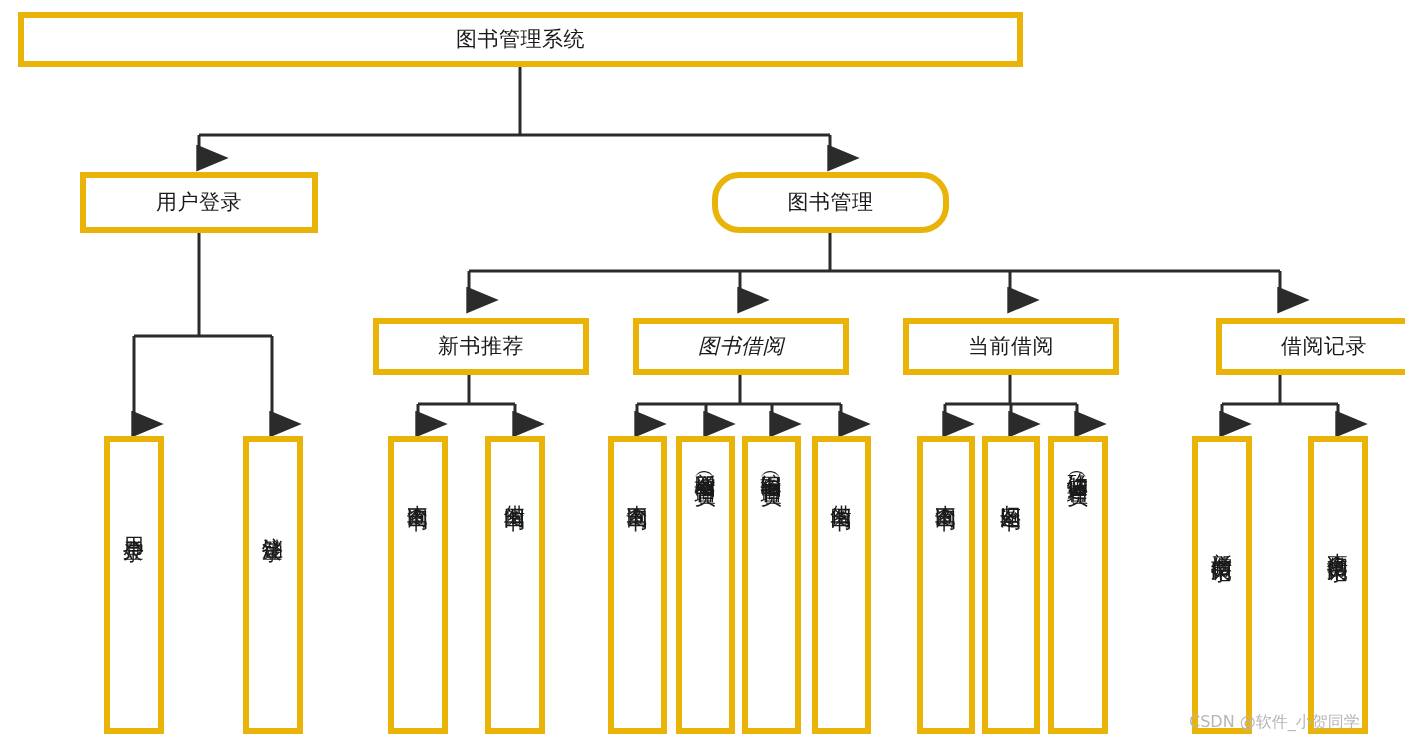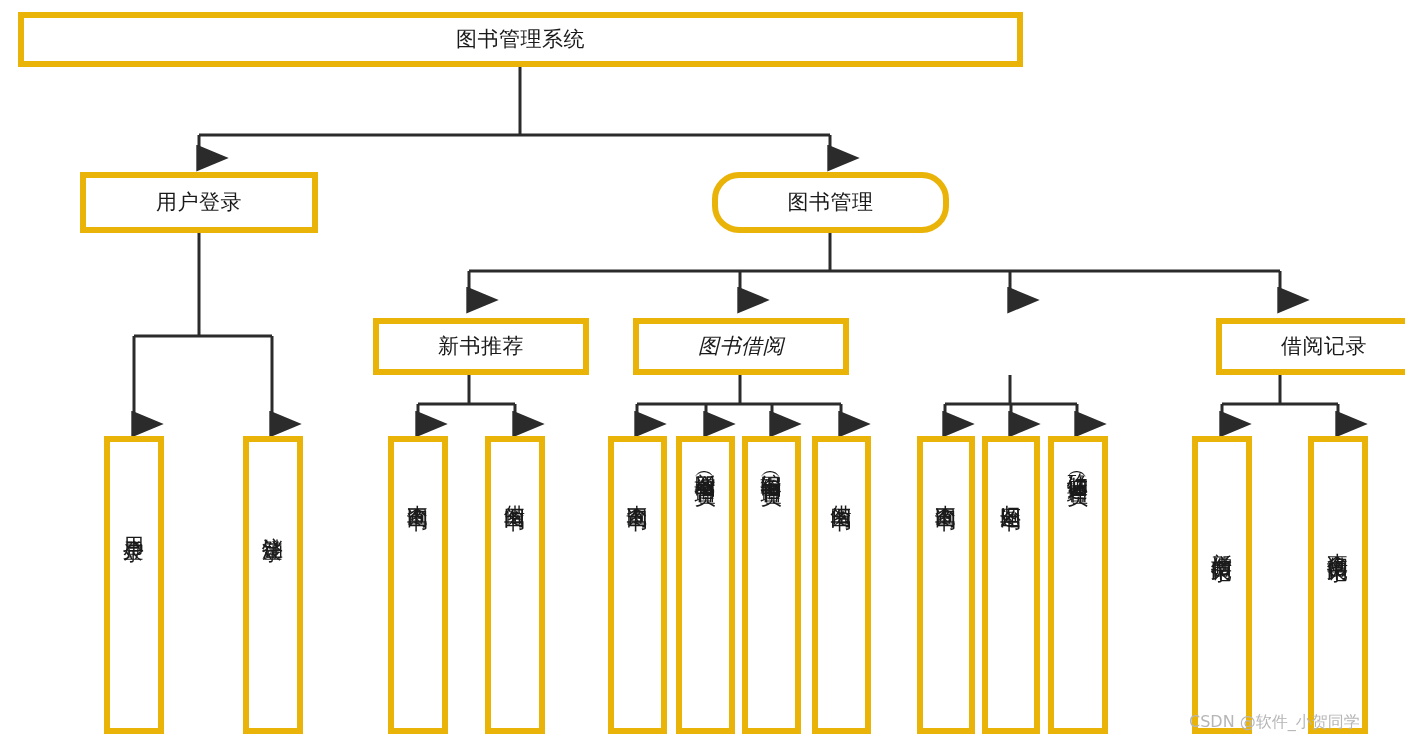--- a/index.html
+++ b/index.html
@@ -145,20 +145,23 @@
   <div class="node horizontal" style="left:712px; top:172px; width:237px; height:61px;border-radius:27px;">
     <span class="label">图书管理</span>
   </div>
 
   <div class="node horizontal" style="left:373px; top:318px; width:216px; height:57px;">
     <span class="label">新书推荐</span>
   </div>
   <div class="node horizontal" style="left:633px; top:318px; width:216px; height:57px;font-style:italic;">
     <span class="label">图书借阅</span>
   </div>
+  <div class="node horizontal" style="left:903px; top:318px; width:216px; height:57px;">
+    <span class="label">当前借阅</span>
+  </div>
   <div class="node horizontal" style="left:1216px; top:318px; width:216px; height:57px;">
     <span class="label">借阅记录</span>
   </div>
 
   <div class="node vertical mid" style="left:104px; top:436px; width:60px; height:298px;">
     <span class="label">用户登录</span>
   </div>
   <div class="node vertical mid" style="left:243px; top:436px; width:60px; height:298px;">
     <span class="label">注销登录</span>
   </div>

